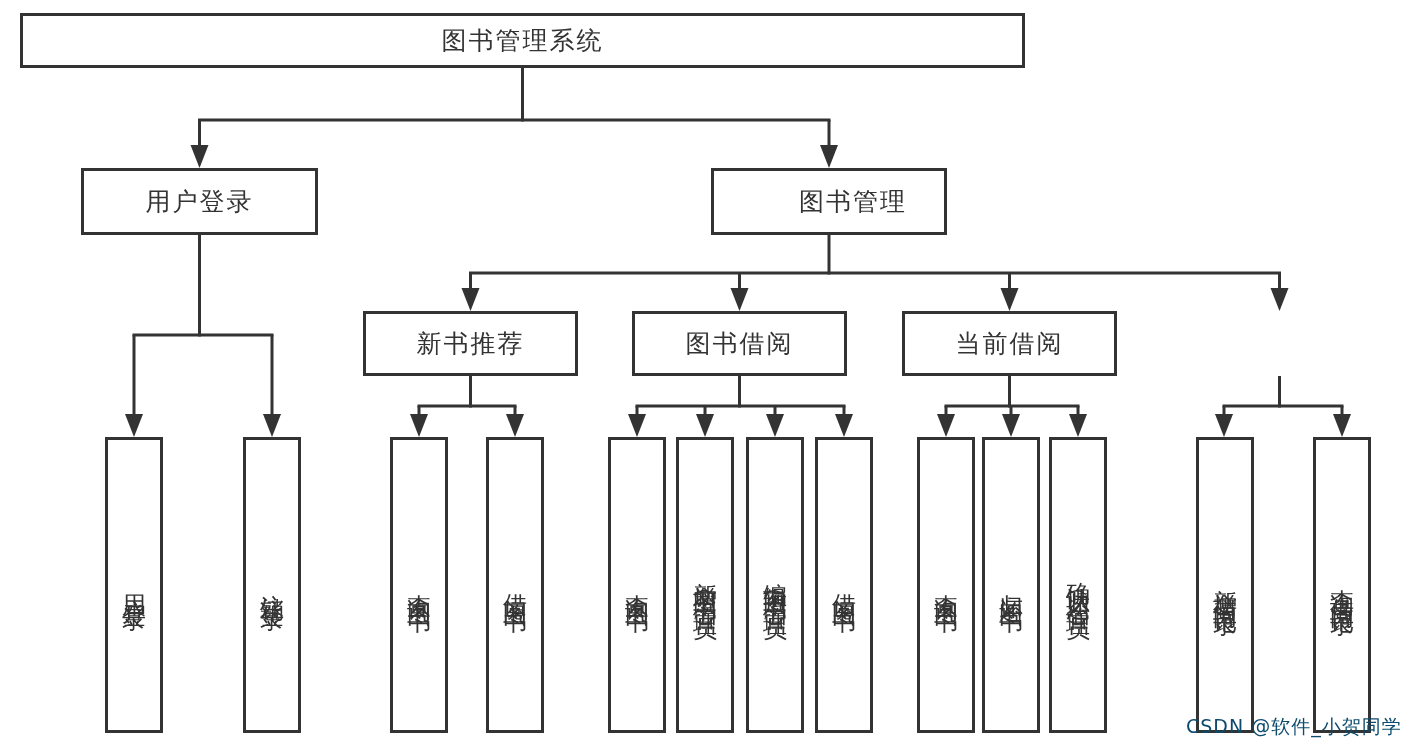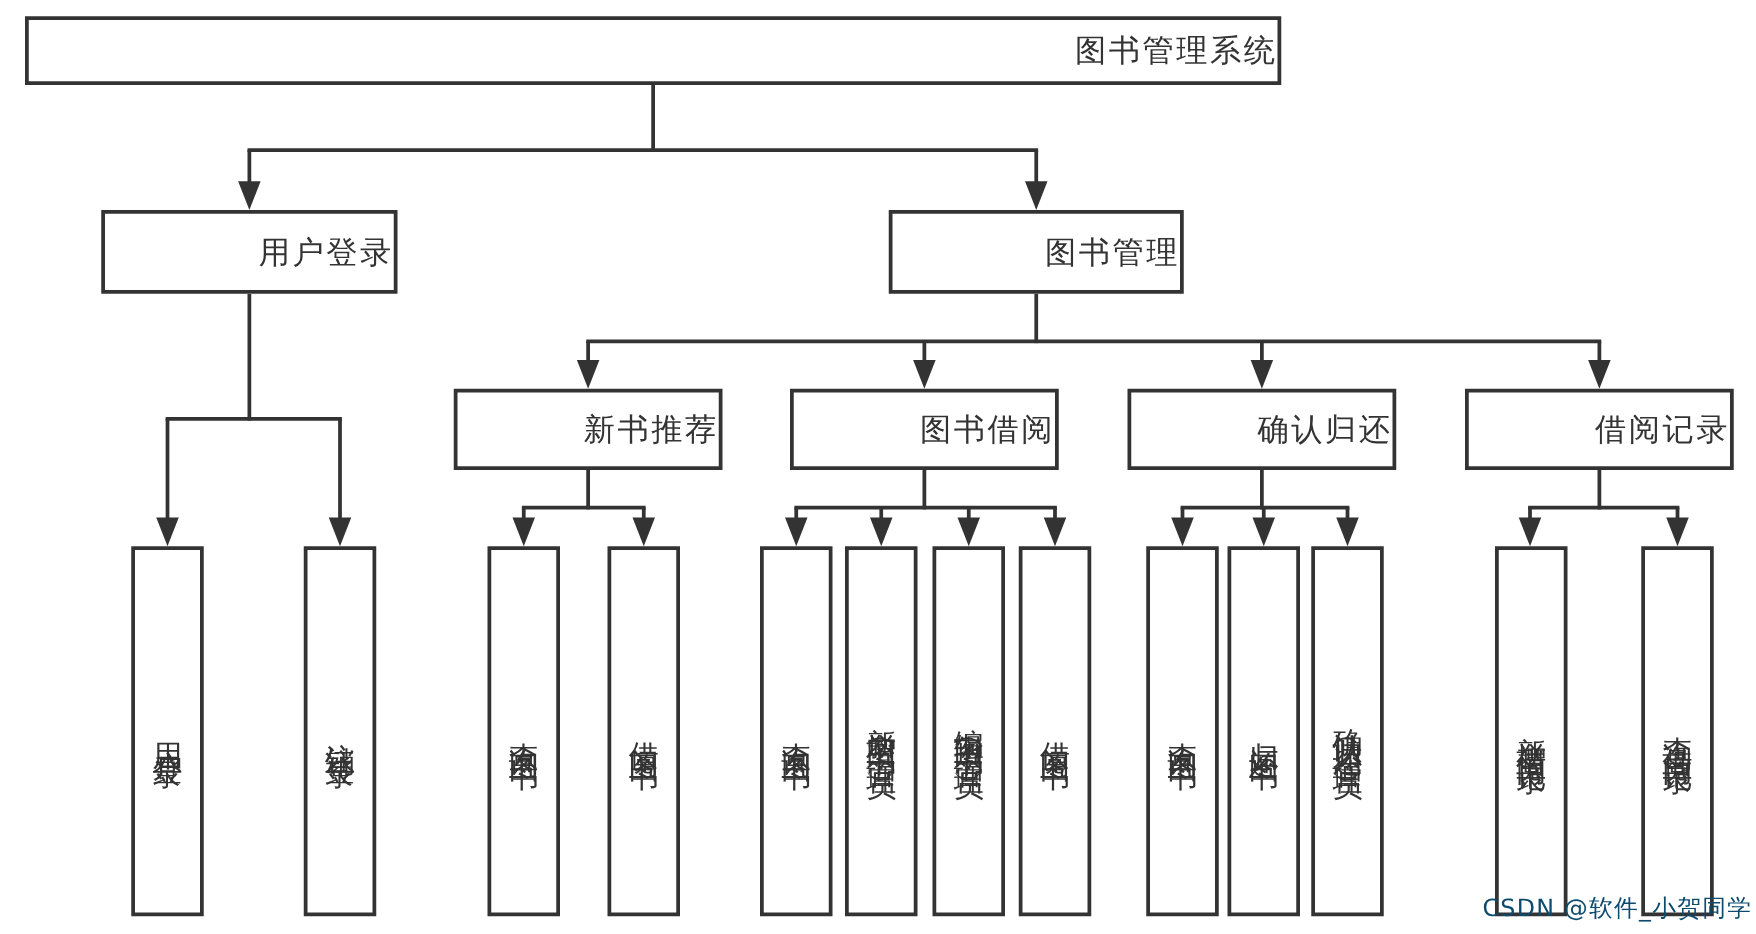--- a/index.html
+++ b/index.html
@@ -12,21 +12,21 @@
     color: #333333;
     overflow: hidden;
   }
   .node {
     position: absolute;
     box-sizing: border-box;
     border: 3px solid #333333;
     background: #ffffff;
     display: flex;
     align-items: center;
-    justify-content: flex-end;
+    justify-content: center;
     z-index: 2;
   }
   .hnode { font-size: 25px; letter-spacing: 2px; white-space: nowrap; }
   .root  { left: 20px;  top: 13px;  width: 1005px; height: 55px; }
   .lvl2a { left: 81px;  top: 168px; width: 237px;  height: 67px; }
   .lvl2b { left: 711px; top: 168px; width: 236px;  height: 67px; padding-left: 48px; }
   .lvl3  { top: 311px; width: 215px; height: 65px; }
   .leaf {
     position: absolute;
     box-sizing: border-box;
@@ -136,24 +136,21 @@
     <span>图书管理</span>
   </div>
 
   <div class="node hnode lvl3" style="left:632px">
     <span>图书借阅</span>
   </div>
   <div class="node hnode lvl3" style="left:363px">
     <span>新书推荐</span>
   </div>
   <div class="node hnode lvl3" style="left:902px">
-    <span>确认归还</span>
-  </div>
-  <div class="node hnode lvl3" style="left:1172px">
-    <span>借阅记录</span>
+    <span>当前借阅</span>
   </div>
 
   <div class="leaf" style="left:105px">用户登录</div>
   <div class="leaf" style="left:243px">注销登录</div>
 
   <div class="leaf" style="left:390px">查询图书</div>
   <div class="leaf" style="left:486px">借阅图书</div>
 
   <div class="leaf" style="left:608px">查询图书</div>
   <div class="leaf" style="left:676px">新增图书（管理员）</div>

